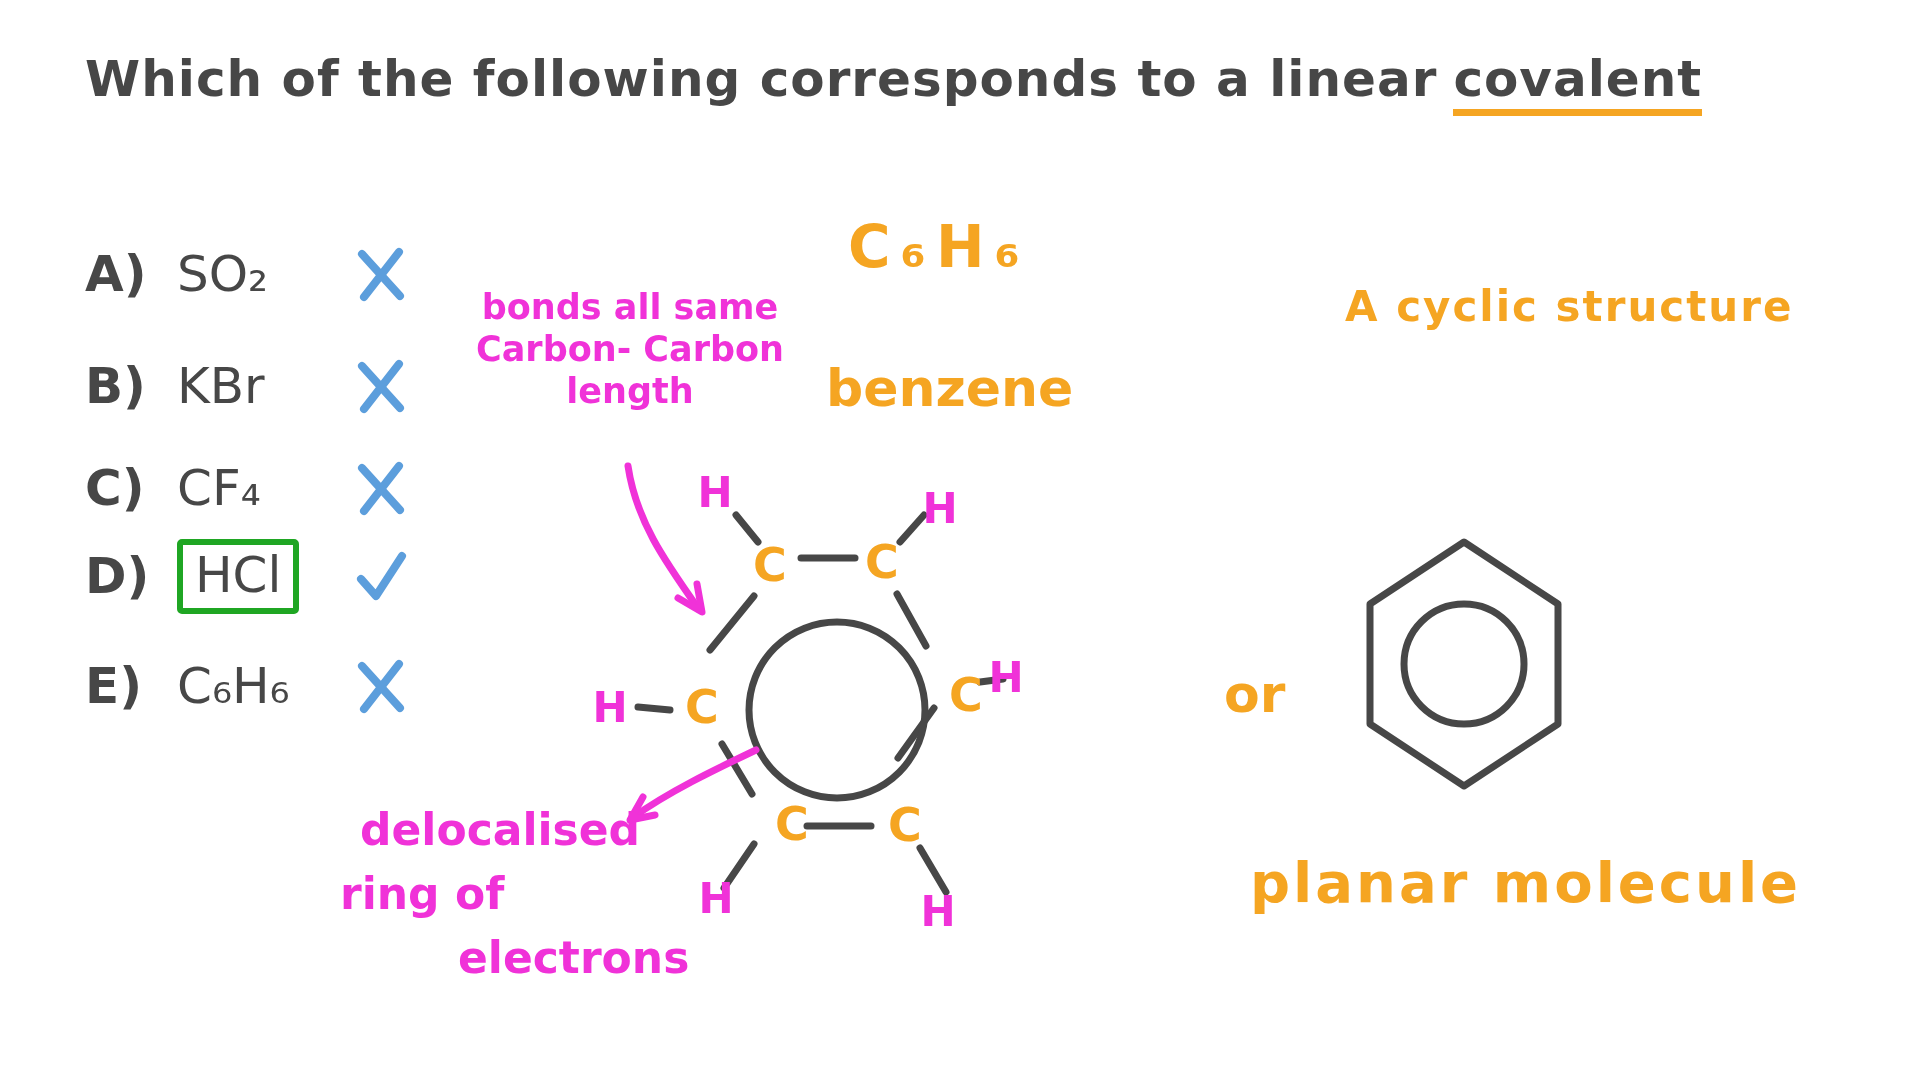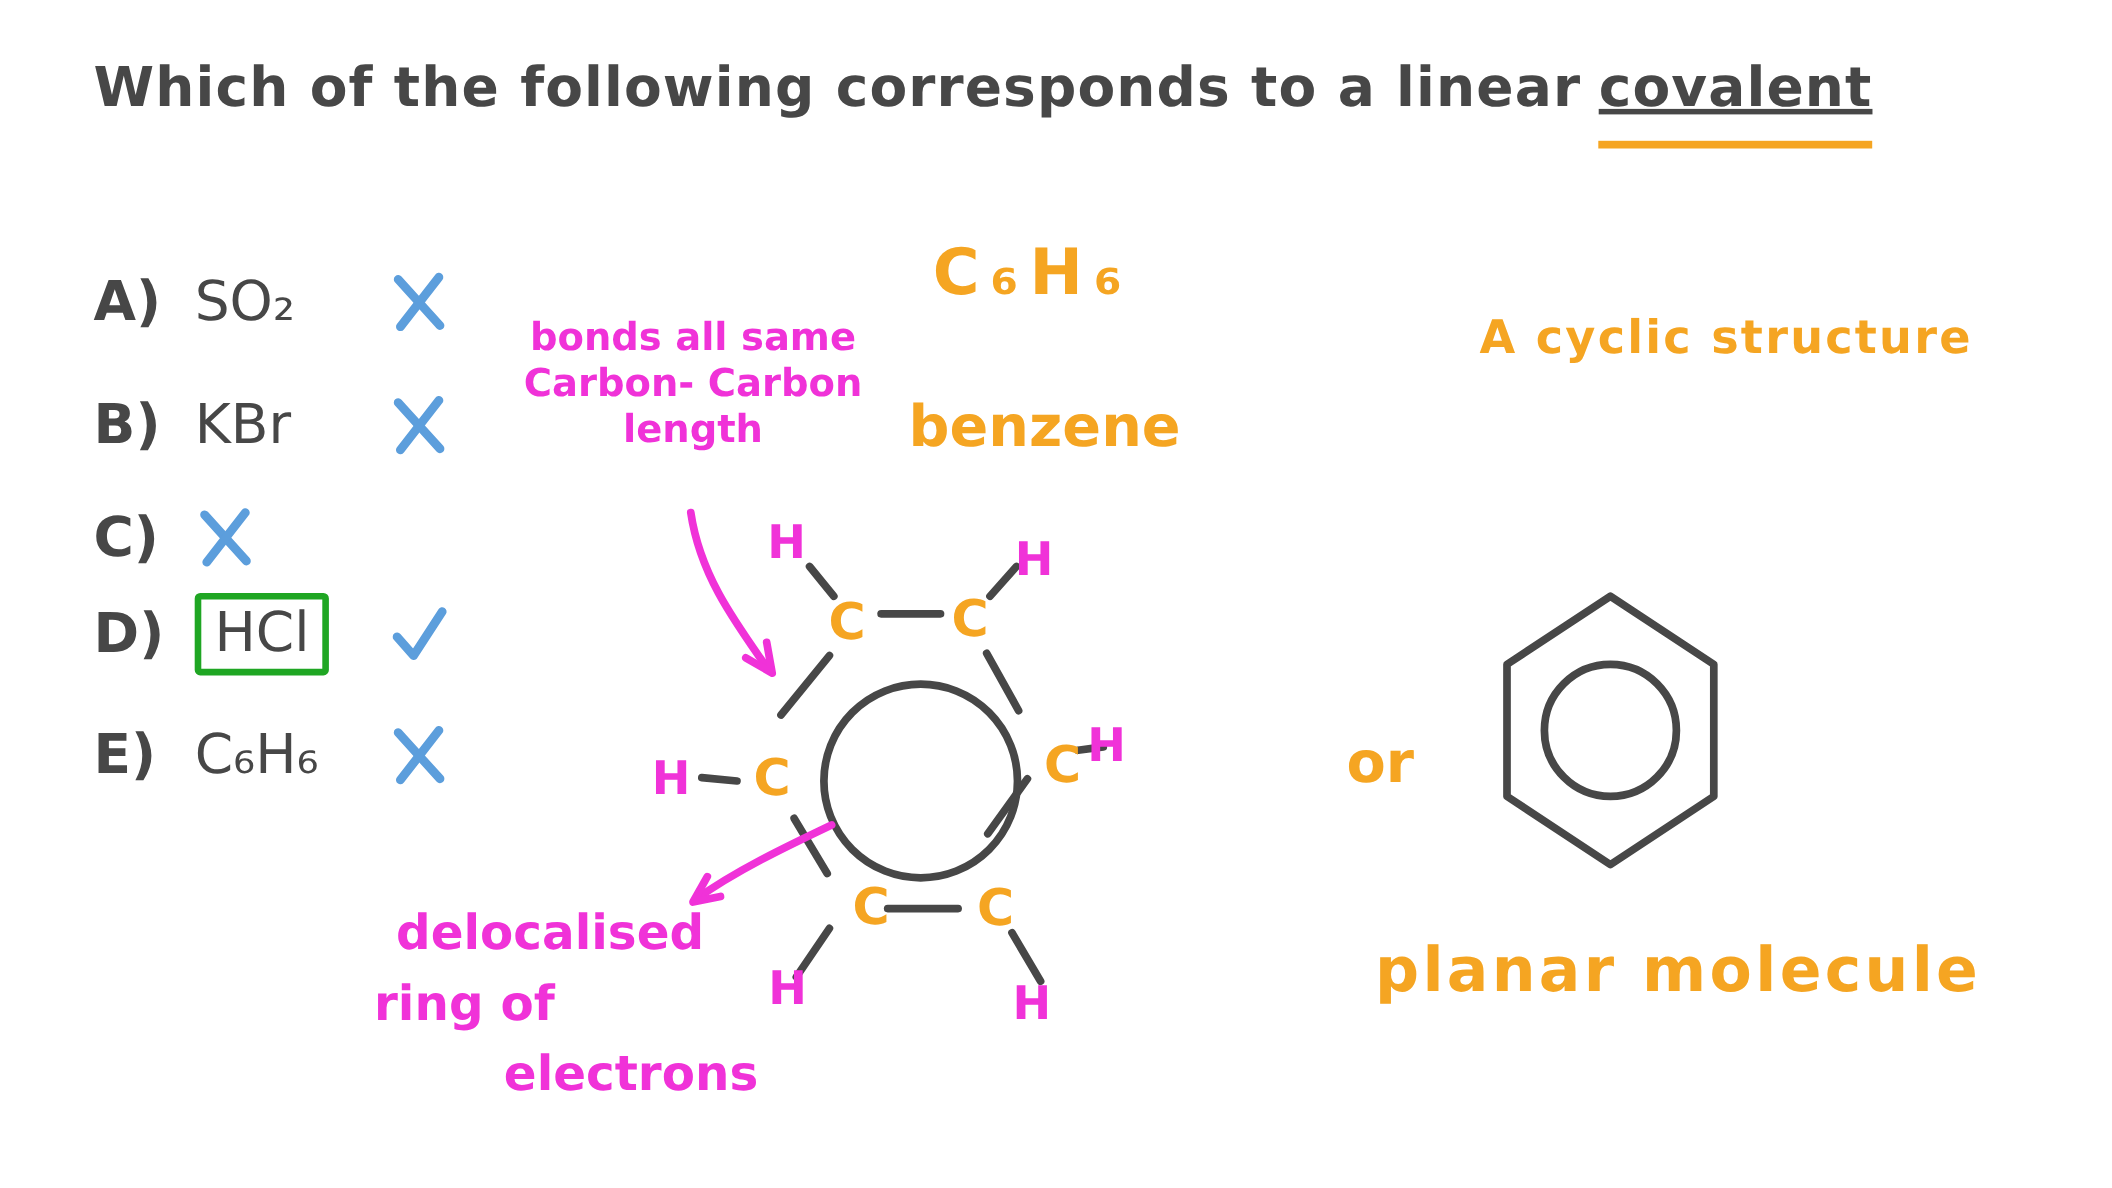--- a/index.html
+++ b/index.html
@@ -4,38 +4,38 @@
 <style>
   html,body{margin:0;padding:0;background:#fff;}
   .canvas{position:relative;width:1920px;height:1080px;background:var(--white,#fff);
           font-family:"DejaVu Sans",sans-serif;overflow:hidden;}
 
   
   .title{position:absolute;white-space:nowrap;font-size:50px;font-weight:bold;
          color:var(--ink);letter-spacing:1px;}
   .t1{left:85px;top:50px;}
   .t2{left:85px;top:124px;}
-  .u{border-bottom:7px solid var(--orange);padding-bottom:20px;display:inline-block;text-decoration:underline;}
+  .u{border-bottom:7px solid var(--orange);padding-bottom:1px;display:inline-block;}
   .t1 .u{margin-left:16px;}
   .qmark{margin-left:10px;}
 
   
   .opt-row{position:absolute;left:85px;display:flex;align-items:center;height:92px;}
   .opt-label{width:92px;font-size:50px;font-weight:bold;color:var(--ink);}
   .opt-formula{width:176px;font-size:50px;font-weight:normal;color:var(--ink);}
   .box{border:6px solid var(--green);border-radius:5px;padding:1px 12px 4px;display:inline-block;}
   .mark{display:block;}
   .mark line,.mark polyline{stroke:var(--blue);stroke-width:8;fill:none;
         stroke-linecap:round;stroke-linejoin:round;}
 
   
   .note{position:absolute;color:var(--pink);font-weight:bold;}
   #bond-note{left:438px;top:286px;width:384px;text-align:center;font-size:35px;line-height:42px;}
   #ring-note{left:340px;top:798px;font-size:44px;line-height:64px;}
-  #ring-note .i1{padding-left:20px;margin-top:19px;}
+  #ring-note .i1{padding-left:20px;}
   #ring-note .i3{padding-left:118px;}
 
   
   .olabel{position:absolute;color:var(--orange);font-weight:bold;white-space:nowrap;}
   #formula-label{left:848px;top:213px;font-size:58px;letter-spacing:10px;}
   #benzene-label{left:826px;top:358px;font-size:52px;}
   #cyclic-label{left:1345px;top:282px;font-size:42px;letter-spacing:2px;}
   #or-label{left:1224px;top:664px;font-size:52px;}
   #planar-label{left:1250px;top:850px;font-size:56px;letter-spacing:3px;}
 
@@ -74,20 +74,21 @@
       <div class="opt-row" style="top: 340px;">
         <span class="opt-label">B)</span>
         <span class="opt-formula">KBr</span>
         <svg class="mark" width="56" height="56" viewBox="0 0 56 56">
           <line x1="9" y1="8" x2="47" y2="50"></line>
           <line x1="46" y1="6" x2="11" y2="51"></line>
         </svg>
       </div>
       <div class="opt-row" style="top: 442px;">
         <span class="opt-label">C)</span>
+        <span class="opt-formula">CF₄</span>
         <svg class="mark" width="56" height="56" viewBox="0 0 56 56">
           <line x1="9" y1="8" x2="47" y2="50"></line>
           <line x1="46" y1="6" x2="11" y2="51"></line>
         </svg>
       </div>
       <div class="opt-row" style="top: 530px;">
         <span class="opt-label">D)</span>
         <span class="opt-formula"><span class="box">HCl</span></span>
         <svg class="mark" width="56" height="56" viewBox="0 0 56 56">
           <polyline points="8,31 23,48 49,8"></polyline>

